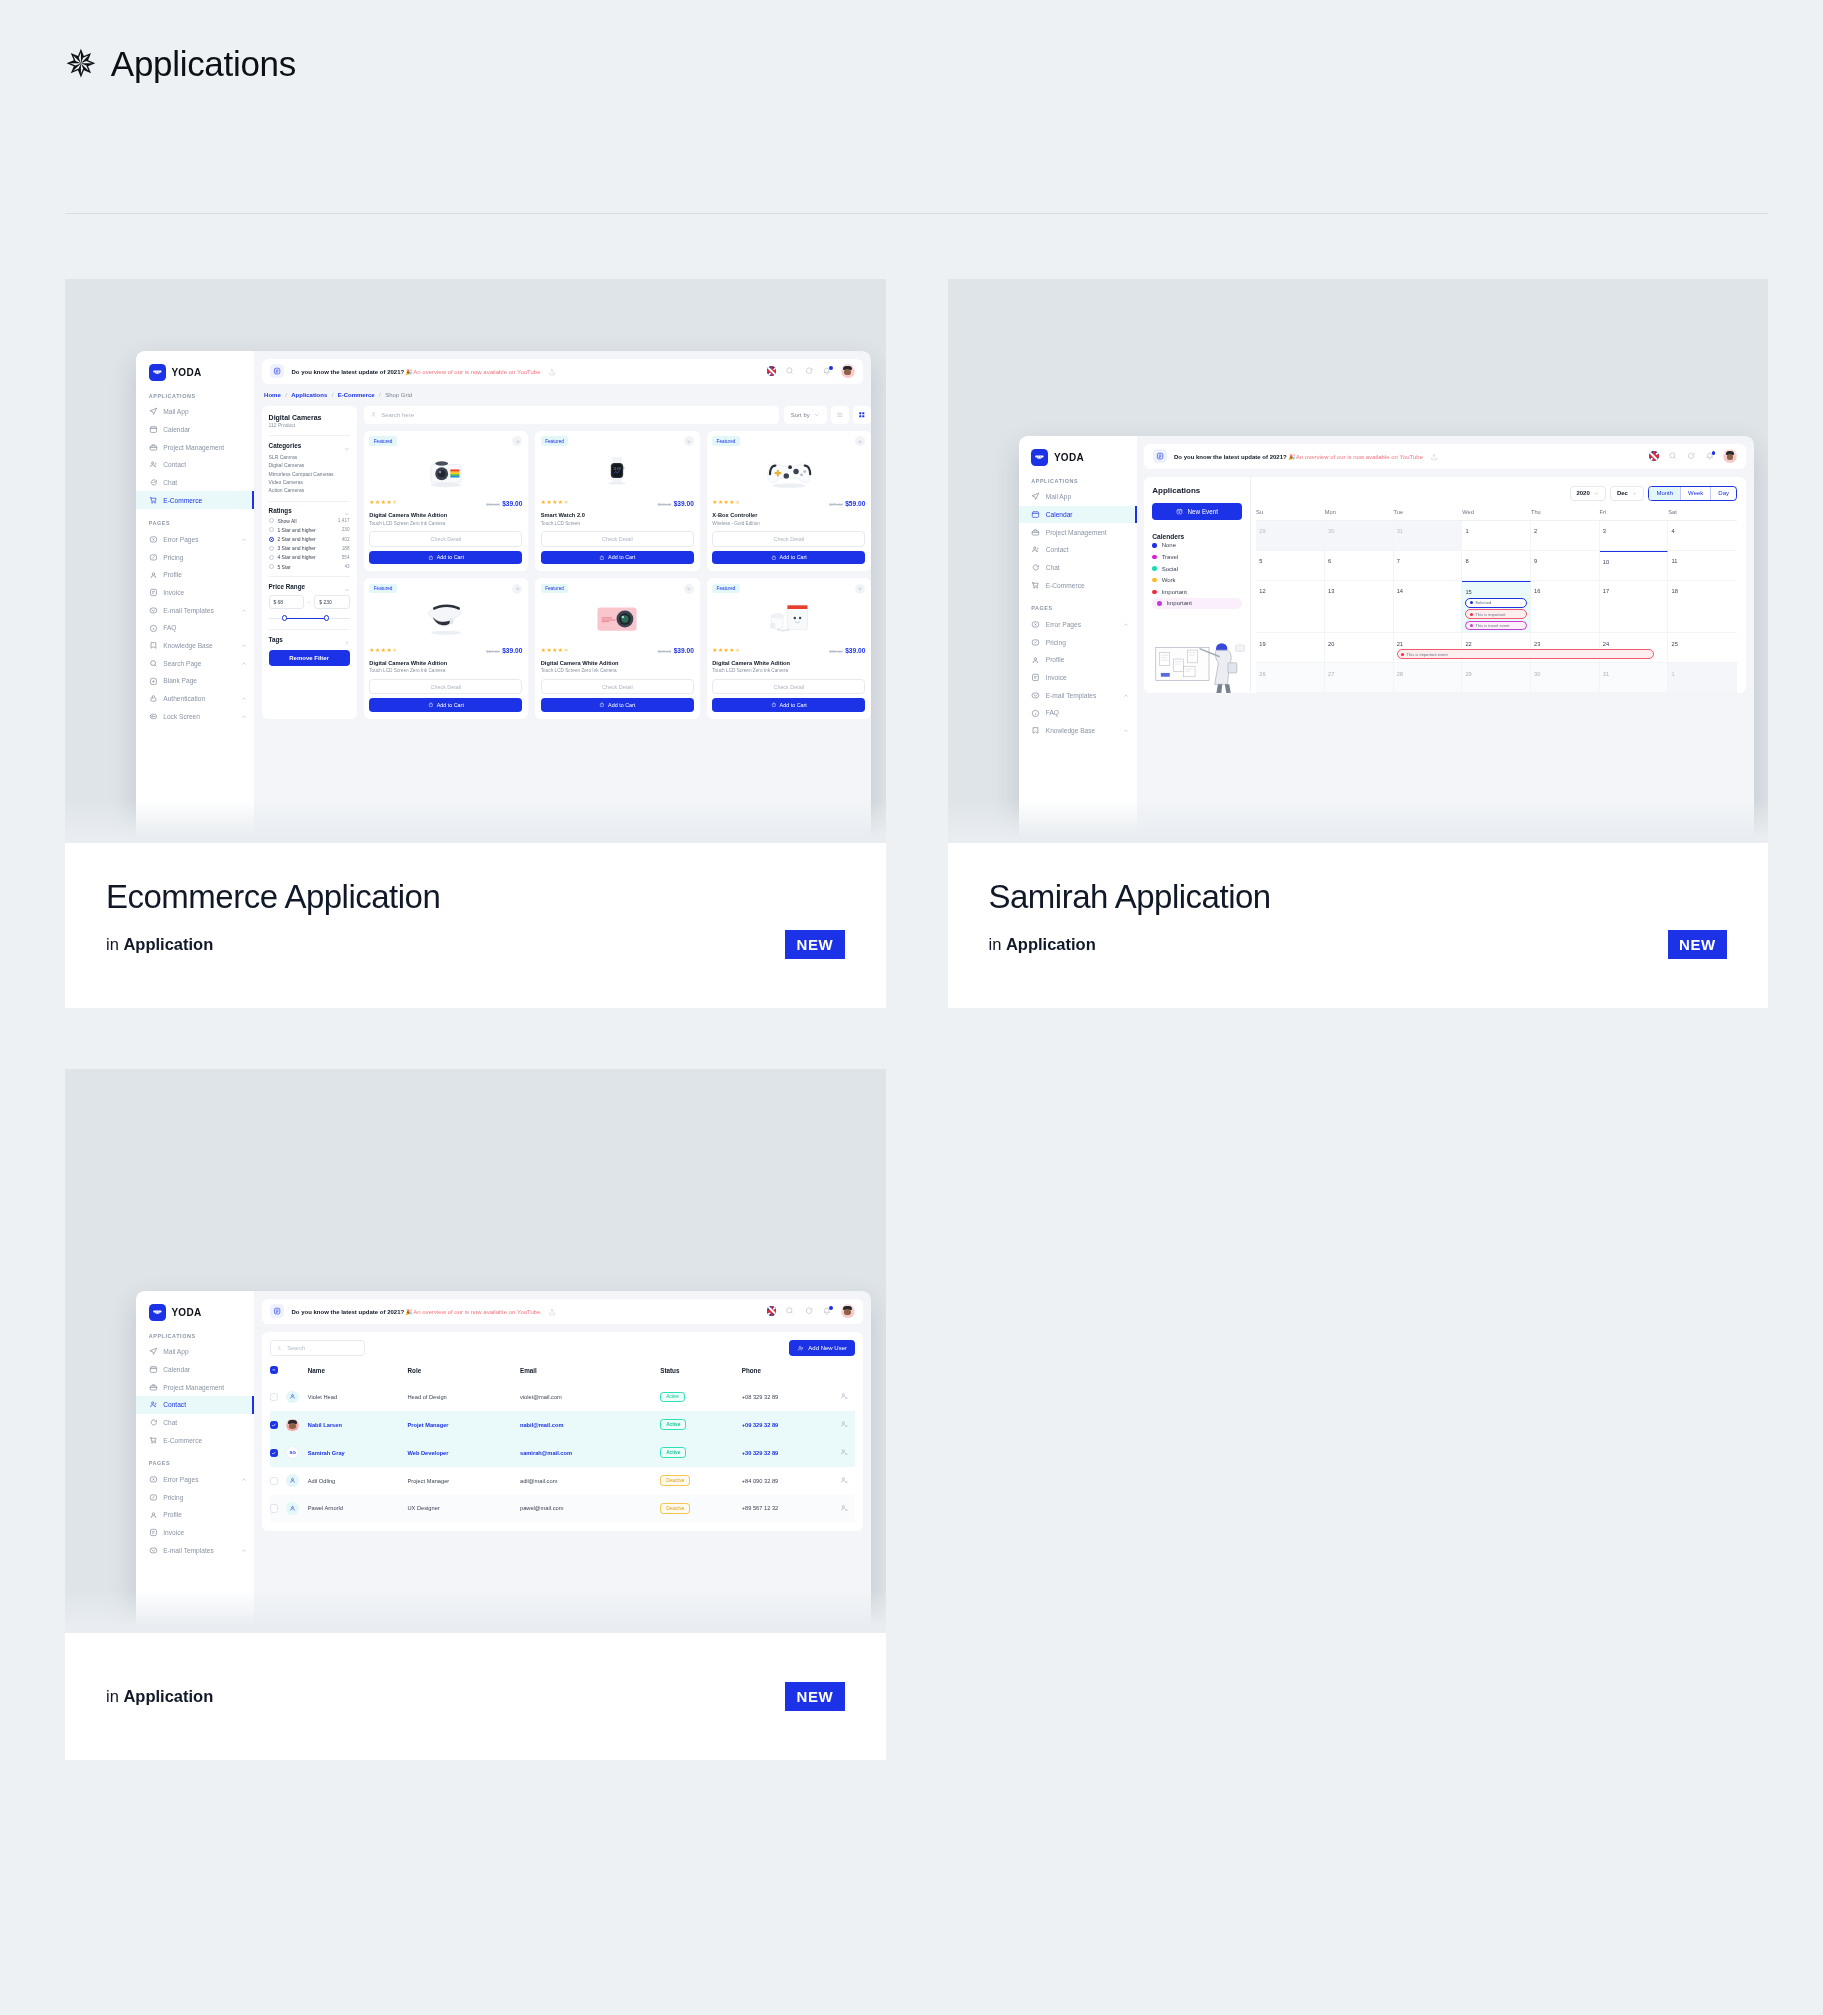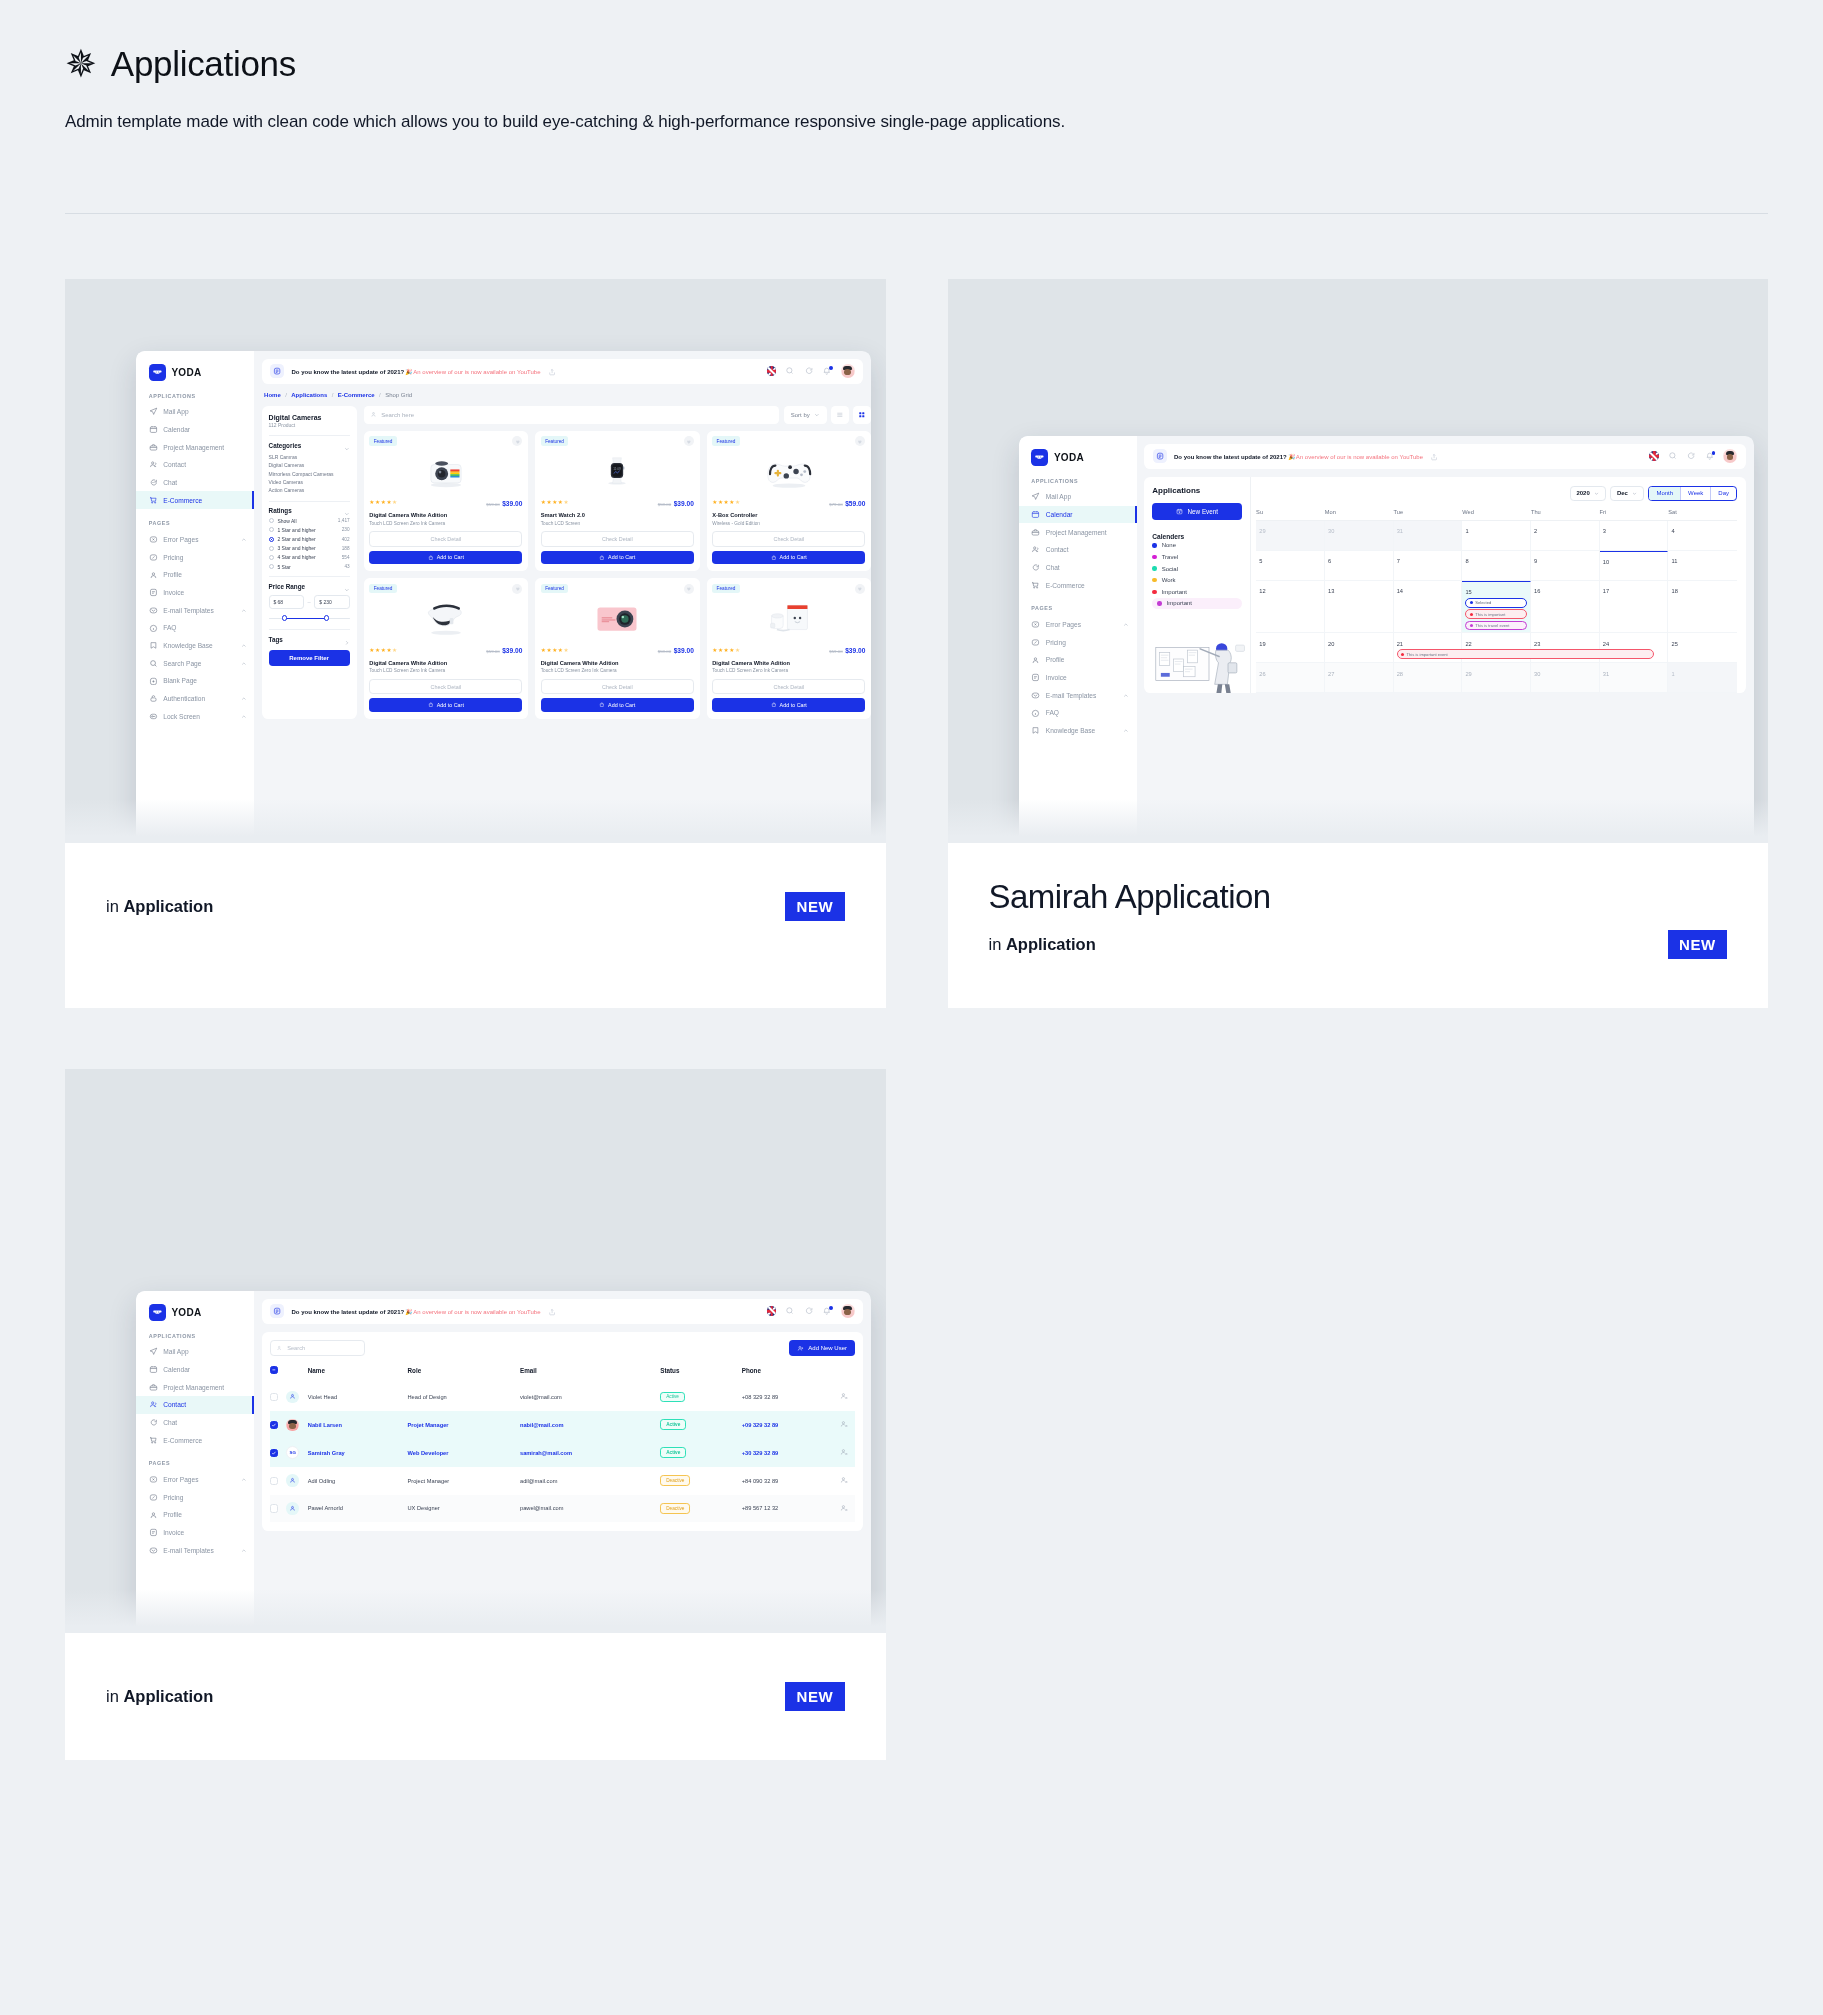--- a/index.html
+++ b/index.html
@@ -242,21 +242,20 @@
 </head>
 <body>
 
 <div class="page">
 
   <div class="hdr">
     <div class="hdr-title">
       <span class="star-glyph">✵</span>
       <h1>Applications</h1>
     </div>
-    <div class="hdr-sub">Admin template made with clean code which allows you to build eye-catching &amp; high-performance responsive single-page applications.</div>
   </div>
   <div class="hdr-rule"></div>
 
   <div class="grid">
 
     <div class="card-row">
 
       <div class="card">
         <div class="card-thumb">
 
@@ -849,20 +848,21 @@
 
                   </div>
                 </div>
               </div>
             </div>
           </div>
           <div class="ct-fade"></div>
         </div>
 
         <div class="card-body">
+          <div class="card-title">Ecommerce Application</div>
           <div class="card-meta-row">
             <div class="card-meta"><span>in</span> <b>Application</b></div>
             <div class="badge-new">NEW</div>
           </div>
         </div>
       </div>
 
       <div class="card">
         <div class="card-thumb">
 

